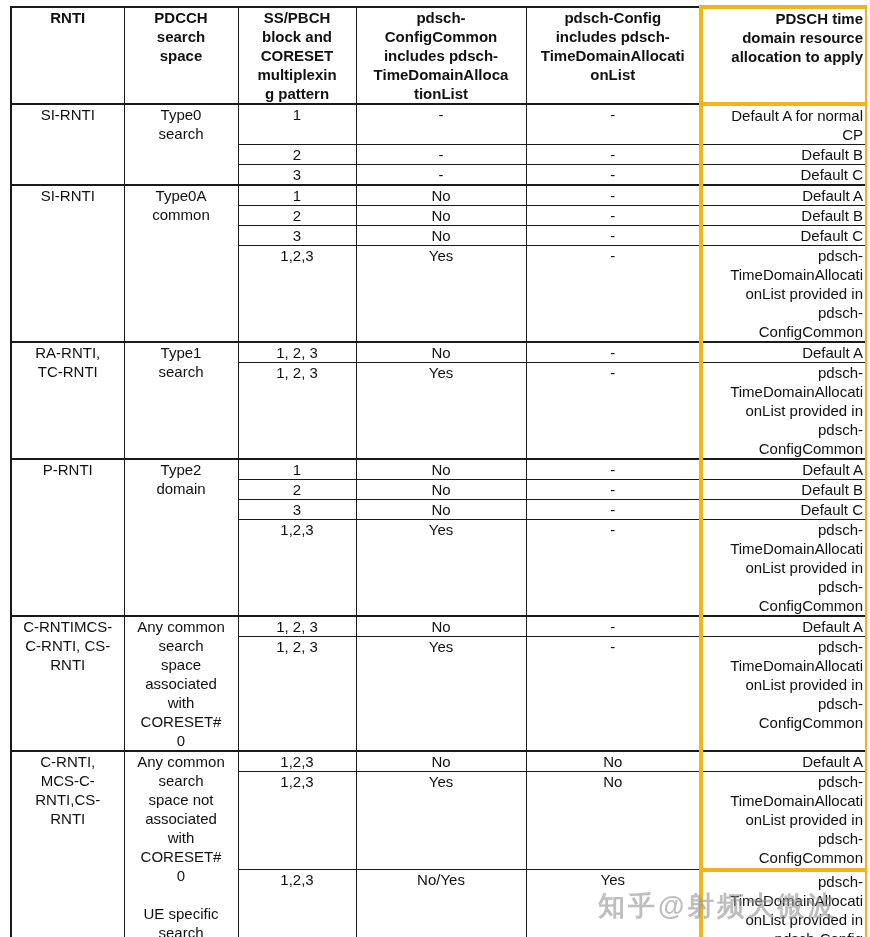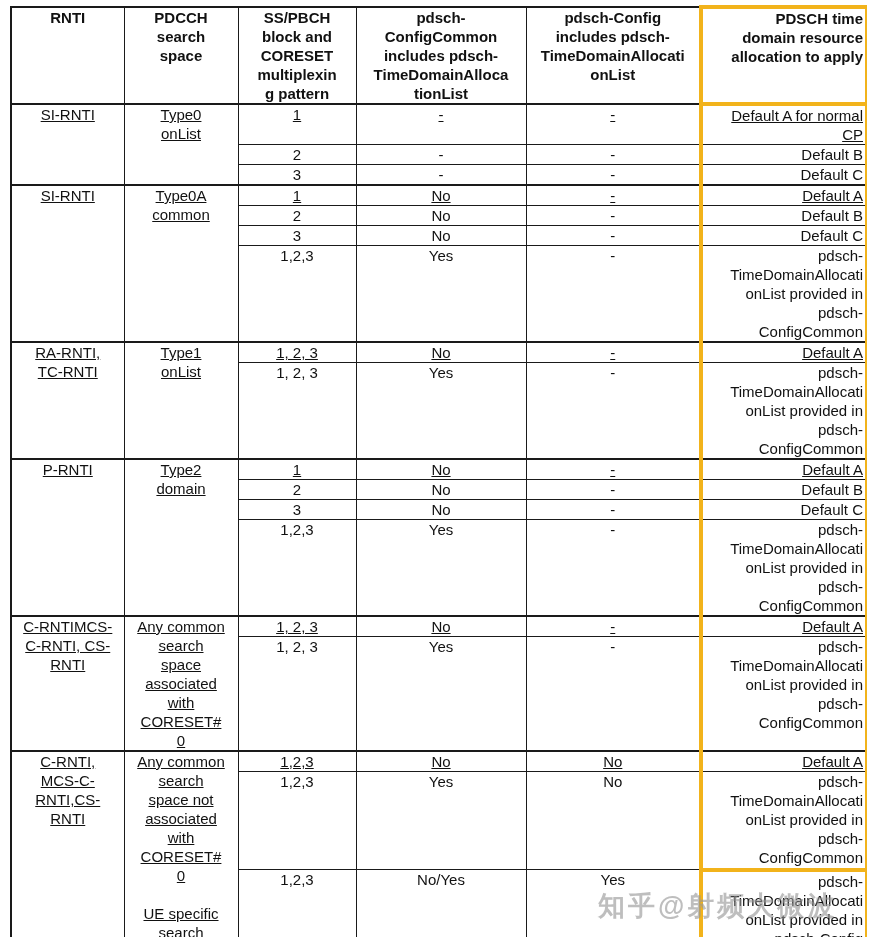--- a/index.html
+++ b/index.html
@@ -28,21 +28,21 @@
     padding:0 2px;
     vertical-align:top;
     text-align:center;
     font-size:15px;
     line-height:19px;
     white-space:pre-line;
     overflow:hidden;
   }
   .spec th{font-weight:bold;}
   .spec .it{}
-  .spec tr.grp td{border-top-width:2px;text-decoration:underline;}
+  .spec tr.grp td{border-top-width:2px;}
   .spec th{border-top-width:2px;border-bottom-width:1px;}
   .spec td.edgeL,.spec th.edgeL{border-left-width:2px;margin-top:12px;}
   .spec td.edgeR,.spec th.edgeR{border-right-width:2px;}
   .spec tr.last td{border-bottom-width:2px;}
   
   .spec .hl{
     border-left:4px solid var(--hl);
     border-right:4px solid var(--hl);
     text-align:right;
   }
@@ -96,21 +96,21 @@
 TimeDomainAllocati
 onList</th>
       <th class="hl edgeR">PDSCH time
 domain resource
 allocation to apply</th>
     </tr>
 
     <tr class="grp" style="height:39px;">
       <td class="edgeL" rowspan="3">SI-RNTI</td>
       <td rowspan="3">Type0
-onList</td>
+search</td>
       <td>1</td>
       <td>-</td>
       <td>-</td>
       <td class="hl edgeR">Default A for normal
 CP</td>
     </tr>
     <tr style="height:19px;">
       <td>2</td>
       <td>-</td>
       <td>-</td>
@@ -152,21 +152,21 @@
 TimeDomainAllocati
 onList provided in
 pdsch-
 ConfigCommon</td>
     </tr>
 
     <tr class="grp" style="height:19px;">
       <td class="edgeL" rowspan="2">RA-RNTI,
 TC-RNTI</td>
       <td rowspan="2">Type1
-onList</td>
+search</td>
       <td>1, 2, 3</td>
       <td>No</td>
       <td>-</td>
       <td class="hl edgeR">Default A</td>
     </tr>
     <tr style="height:95px;">
       <td>1, 2, 3</td>
       <td>Yes</td>
       <td>-</td>
       <td class="hl edgeR it">pdsch-

